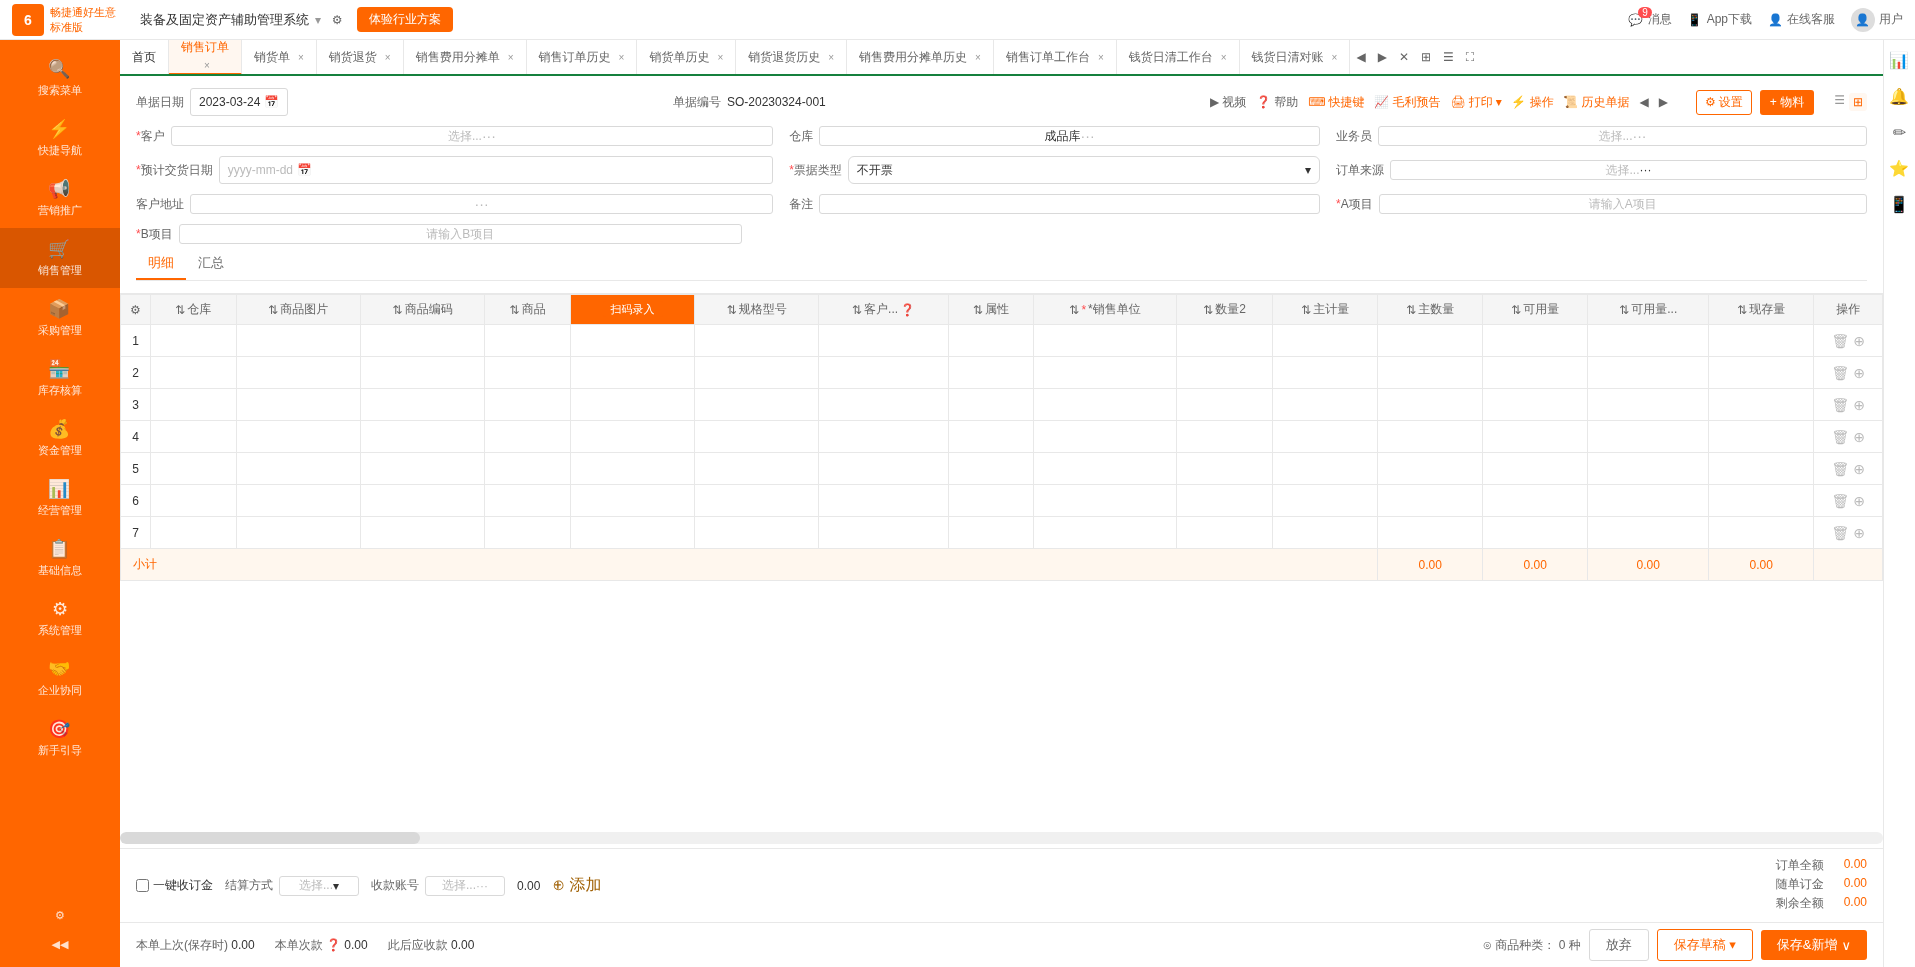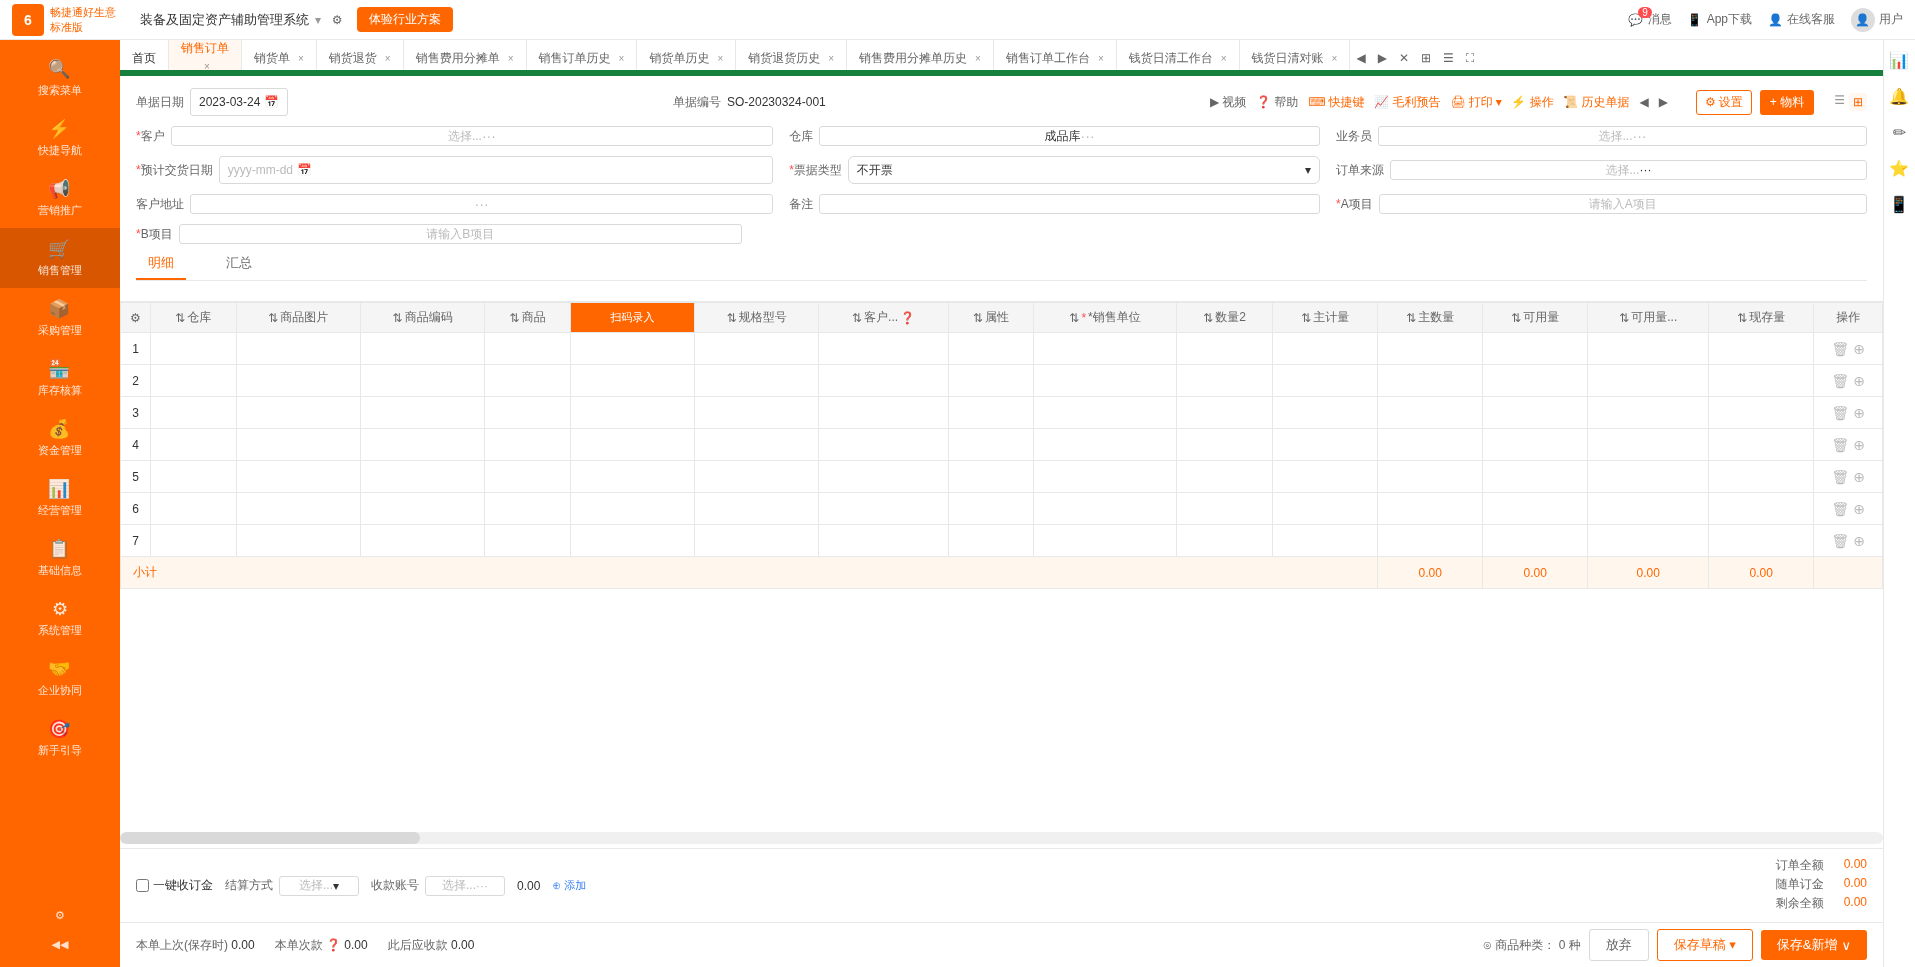--- a/index.html
+++ b/index.html
@@ -27,21 +27,21 @@
     .sidebar-item { width: 100%; display: flex; flex-direction: column; align-items: center; padding: 10px 0; cursor: pointer; font-size: 11px; color: rgba(255,255,255,0.85); }
     .sidebar-item:hover, .sidebar-item.active { background: rgba(0,0,0,0.15); }
     .sidebar-item .icon { font-size: 18px; margin-bottom: 3px; }
     .sidebar-bottom { margin-top: auto; width: 100%; display: flex; flex-direction: column; align-items: center; }
     .sidebar-bottom-item { width: 100%; display: flex; flex-direction: column; align-items: center; padding: 8px 0; cursor: pointer; font-size: 11px; color: rgba(255,255,255,0.8); }
 
     
     .content-area { flex: 1; display: flex; flex-direction: column; overflow: hidden; }
     
     
-    .tab-bar { height: 36px; background: #fff; display: flex; border-bottom: 6px solid #15803d; overflow: hidden; }
+    .tab-bar { height: 36px; background: #fff; display: flex; align-items: center; border-bottom: 2px solid #15803d; overflow: hidden; }
     .tab { padding: 0 12px; height: 36px; display: flex; align-items: center; gap: 4px; cursor: pointer; font-size: 12px; color: #666; border-right: 1px solid #e8e8e8; white-space: nowrap; flex-shrink: 0; }
     .tab.active { background: #fff7f0; color: #ff6600; border-bottom: 2px solid #ff6600; flex-direction: column; }
     .tab:first-child { color: #333; }
     .tab .close-x { color: #999; font-size: 10px; margin-left: 4px; }
     .tab-nav-btn { padding: 0 6px; height: 36px; display: flex; align-items: center; cursor: pointer; color: #666; flex-shrink: 0; }
     
     
     .page-content { flex: 1; overflow: auto; background: #f5f5f5; padding: 8px; }
     
     
@@ -50,21 +50,21 @@
     .form-header-actions { margin-left: auto; display: flex; align-items: center; gap: 10px; font-size: 12px; color: #666; }
     .form-header-actions span { cursor: pointer; display: flex; align-items: center; gap: 3px; }
     .form-row { display: flex; align-items: center; margin-bottom: 10px; gap: 16px; }
     .form-field { display: flex; align-items: center; gap: 6px; flex: 1; }
     .form-field label { color: #666; white-space: nowrap; font-size: 12px; }
     .form-input { border: 1px solid #d9d9d9; border-radius: 3px; padding: 4px 8px; font-size: 12px; color: #333; min-width: 100px; flex: 1; cursor: pointer; display: flex; align-items: center; justify-content: center; height: 20px; }
     .form-input-dots { color: #bbb; font-size: 14px; }
     .form-select { border: 1px solid #d9d9d9; border-radius: 6px; padding: 4px 8px; font-size: 12px; min-width: 120px; flex: 1; height: 28px; display: flex; align-items: center; justify-content: space-between; cursor: pointer; }
     
     
-    .detail-tabs { display: flex; border-bottom: 1px solid #e8e8e8; margin-bottom: 8px; gap: 28px; }
+    .detail-tabs { display: flex; border-bottom: 1px solid #e8e8e8; margin-bottom: 0; }
     .detail-tab { padding: 6px 12px; cursor: pointer; font-size: 13px; color: #666; border-bottom: 2px solid transparent; }
     .detail-tab.active { color: #ff6600; border-bottom-color: #ff6600; font-weight: 500; }
     
     
     .data-table { width: 100%; border-collapse: collapse; font-size: 12px; }
     .data-table th { background: #f5f5f5; border: 1px solid #e8e8e8; padding: 6px 8px; text-align: center; color: #666; white-space: nowrap; font-weight: normal; }
     .data-table td { border: 1px solid #e8e8e8; padding: 6px 4px; text-align: center; color: #333; height: 32px; }
     .row-num { color: #999; }
     .th-sort { display: flex; align-items: center; justify-content: center; gap: 2px; }
     .scan-btn { background: #ff6600; color: white; border: none; padding: 2px 8px; border-radius: 3px; font-size: 11px; cursor: pointer; }
@@ -74,21 +74,21 @@
     
     .summary-row td { background: #fff7ee; font-weight: 500; color: #ff6600; }
     .summary-row td:first-child { color: #ff6600; }
     .scroll-bar-area { height: 12px; background: #f0f0f0; margin: 4px 0; border-radius: 6px; overflow: hidden; }
     .scroll-bar { height: 12px; width: 300px; background: #d9d9d9; border-radius: 6px; }
     
     .form-footer { background: #fff; padding: 8px 16px; display: flex; align-items: center; gap: 12px; border-top: 1px solid #e8e8e8; }
     .checkbox-label { display: flex; align-items: center; gap: 4px; cursor: pointer; }
     .footer-field { display: flex; align-items: center; gap: 6px; }
     .footer-field label { color: #666; white-space: nowrap; }
-    .add-link { color: #3b82f6; cursor: pointer; font-size: 11px; }
+    .add-link { color: #a16207; cursor: pointer; font-size: 16px; }
     .more-dots { color: #bbb; }
     
     
     .bottom-bar { background: #fff; padding: 6px 16px; display: flex; align-items: center; gap: 20px; border-top: 1px solid #e8e8e8; }
     .bottom-stat { color: #666; font-size: 12px; }
     .bottom-stat .val { color: #333; }
     .bottom-right { margin-left: auto; display: flex; align-items: center; gap: 8px; }
     
     
     .order-summary { text-align: right; font-size: 12px; color: #333; margin-left: 12px; }

